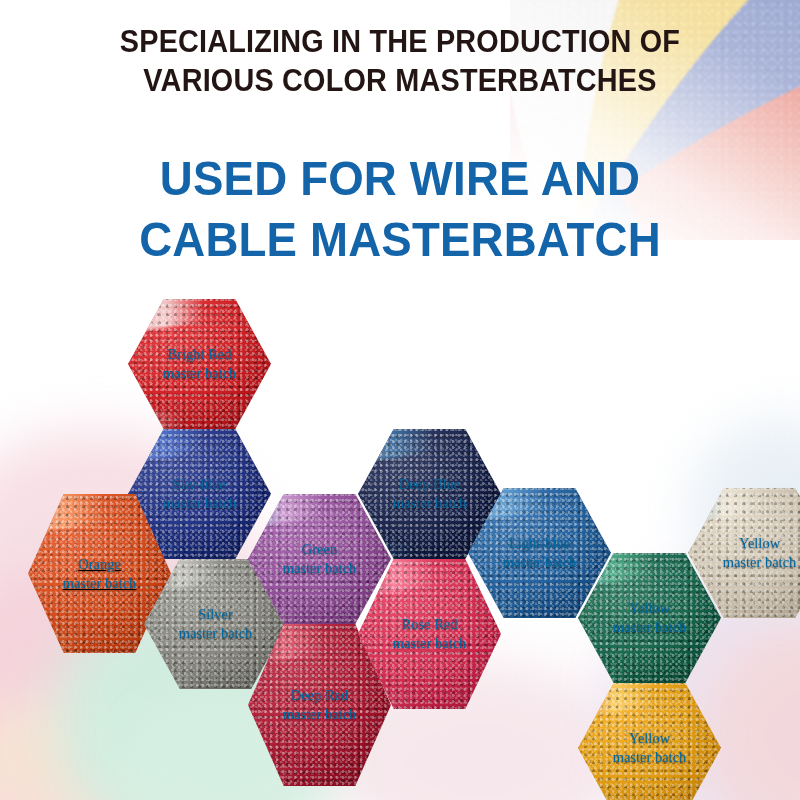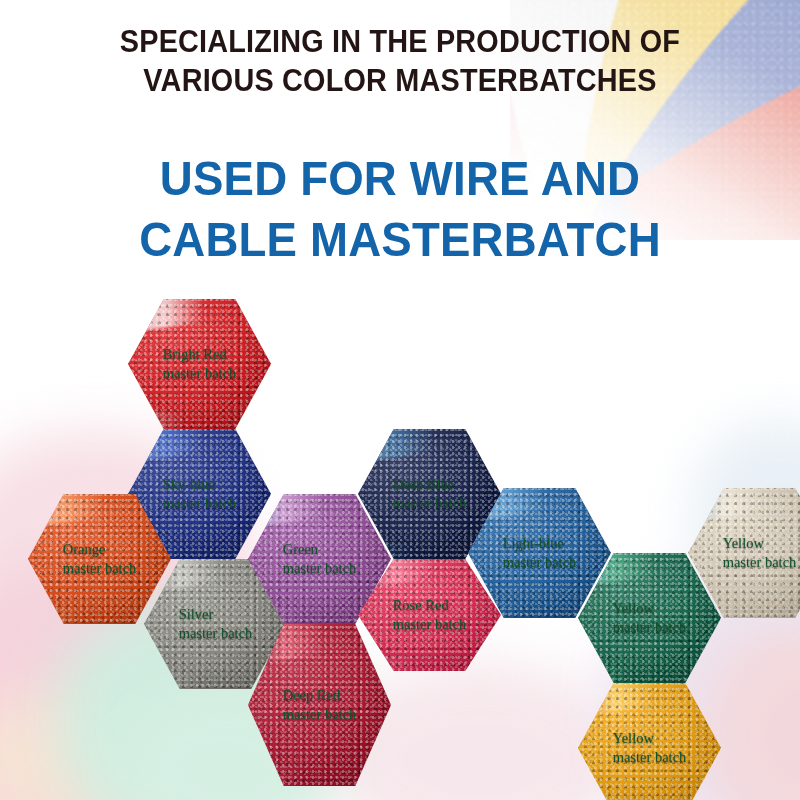--- a/index.html
+++ b/index.html
@@ -79,21 +79,21 @@
     background-size:6px 6px,8px 8px,5px 5px,9px 9px,7px 7px;
     opacity:.95;
   }
   .hex .shade{position:absolute;inset:0;
     background:radial-gradient(ellipse at 28% 22%, rgba(255,255,255,.16), rgba(0,0,0,.10) 70%, rgba(0,0,0,.22) 100%);}
   
   .hex .strip{position:absolute;left:-6%;top:-4%;width:58%;height:26%;opacity:.75;transform:rotate(-8deg);filter:blur(1.5px);}
   .hex .strip2{position:absolute;left:-8%;bottom:-6%;width:48%;height:20%;opacity:.55;transform:rotate(6deg);filter:blur(2px);}
 
   .hex .label{
-    position:relative;z-index:3;text-align:left;color:#14532d;
+    position:relative;z-index:3;text-align:center;color:#0369a1;
     font-family:"Liberation Serif", serif;
     font-size:14.5px;line-height:1.28;
     text-shadow:0 1px 2px rgba(0,0,0,.45);
     padding:0 6px;white-space:nowrap;
   }
   .hex .label .ln2{display:block;}
 </style>
 </head>
 <body>
 
@@ -142,21 +142,21 @@
       <div class="label"><span>Bright Red</span><span class="ln2">master batch</span></div>
     </div>
     <div class="hex" style="left: 128px; top: 429px; width: 143px; height: 130px; z-index: 11;">
       <div class="fill" style="background: radial-gradient(at 35% 35%, rgb(28, 47, 140) 0%, rgb(28, 47, 140) 45%, rgb(18, 31, 99) 100%);"></div>
       <div class="strip" style="background: linear-gradient(100deg, rgb(136, 153, 198) 0%, rgb(63, 107, 214) 55%, transparent 100%);"></div>
       <div class="strip2" style="background: linear-gradient(80deg, rgb(63, 107, 214) 0%, transparent 100%);"></div>
       <div class="tex"></div>
       <div class="shade"></div>
       <div class="label"><span>Sky-blue</span><span class="ln2">master batch</span></div>
     </div>
-    <div class="hex" style="left: 28px; top: 494px; width: 143px; height: 130px; z-index: 12;">
+    <div class="hex" style="left: 28px; top: 494px; width: 143px; height: 159px; z-index: 12; text-decoration: underline;">
       <div class="fill" style="background: radial-gradient(at 35% 35%, rgb(230, 74, 20) 0%, rgb(230, 74, 20) 45%, rgb(192, 58, 13) 100%);"></div>
       <div class="strip" style="background: linear-gradient(100deg, rgb(245, 199, 174) 0%, rgb(255, 154, 92) 55%, transparent 100%);"></div>
       <div class="strip2" style="background: linear-gradient(80deg, rgb(255, 154, 92) 0%, transparent 100%);"></div>
       <div class="tex"></div>
       <div class="shade"></div>
       <div class="label"><span>Orange</span><span class="ln2">master batch</span></div>
     </div>
     <div class="hex" style="left: 144px; top: 559px; width: 143px; height: 130px; z-index: 13;">
       <div class="fill" style="background: radial-gradient(at 35% 35%, rgb(142, 142, 134) 0%, rgb(142, 142, 134) 45%, rgb(106, 106, 98) 100%);"></div>
       <div class="strip" style="background: linear-gradient(100deg, rgb(78, 78, 72) 0%, rgb(207, 207, 198) 55%, transparent 100%);"></div>
@@ -182,21 +182,21 @@
       <div class="label"><span>Deep Red</span><span class="ln2">master batch</span></div>
     </div>
     <div class="hex" style="left: 358px; top: 429px; width: 143px; height: 130px; z-index: 16;">
       <div class="fill" style="background: radial-gradient(at 35% 35%, rgb(20, 32, 79) 0%, rgb(20, 32, 79) 45%, rgb(11, 20, 55) 100%);"></div>
       <div class="strip" style="background: linear-gradient(100deg, rgb(159, 182, 204) 0%, rgb(43, 111, 168) 55%, transparent 100%);"></div>
       <div class="strip2" style="background: linear-gradient(80deg, rgb(43, 111, 168) 0%, transparent 100%);"></div>
       <div class="tex"></div>
       <div class="shade"></div>
       <div class="label"><span>Deep Blue</span><span class="ln2">master batch</span></div>
     </div>
-    <div class="hex" style="left: 358px; top: 559px; width: 143px; height: 112px; z-index: 17;">
+    <div class="hex" style="left: 358px; top: 559px; width: 143px; height: 150px; z-index: 17;">
       <div class="fill" style="background: radial-gradient(at 35% 35%, rgb(230, 42, 82) 0%, rgb(230, 42, 82) 45%, rgb(192, 21, 64) 100%);"></div>
       <div class="strip" style="background: linear-gradient(100deg, rgb(165, 15, 51) 0%, rgb(255, 124, 153) 55%, transparent 100%);"></div>
       <div class="strip2" style="background: linear-gradient(80deg, rgb(255, 124, 153) 0%, transparent 100%);"></div>
       <div class="tex"></div>
       <div class="shade"></div>
       <div class="label"><span>Rose Red</span><span class="ln2">master batch</span></div>
     </div>
     <div class="hex" style="left: 468px; top: 488px; width: 143px; height: 130px; z-index: 18;">
       <div class="fill" style="background: radial-gradient(at 35% 35%, rgb(29, 99, 168) 0%, rgb(29, 99, 168) 45%, rgb(19, 73, 127) 100%);"></div>
       <div class="strip" style="background: linear-gradient(100deg, rgb(158, 200, 232) 0%, rgb(88, 160, 216) 55%, transparent 100%);"></div>

